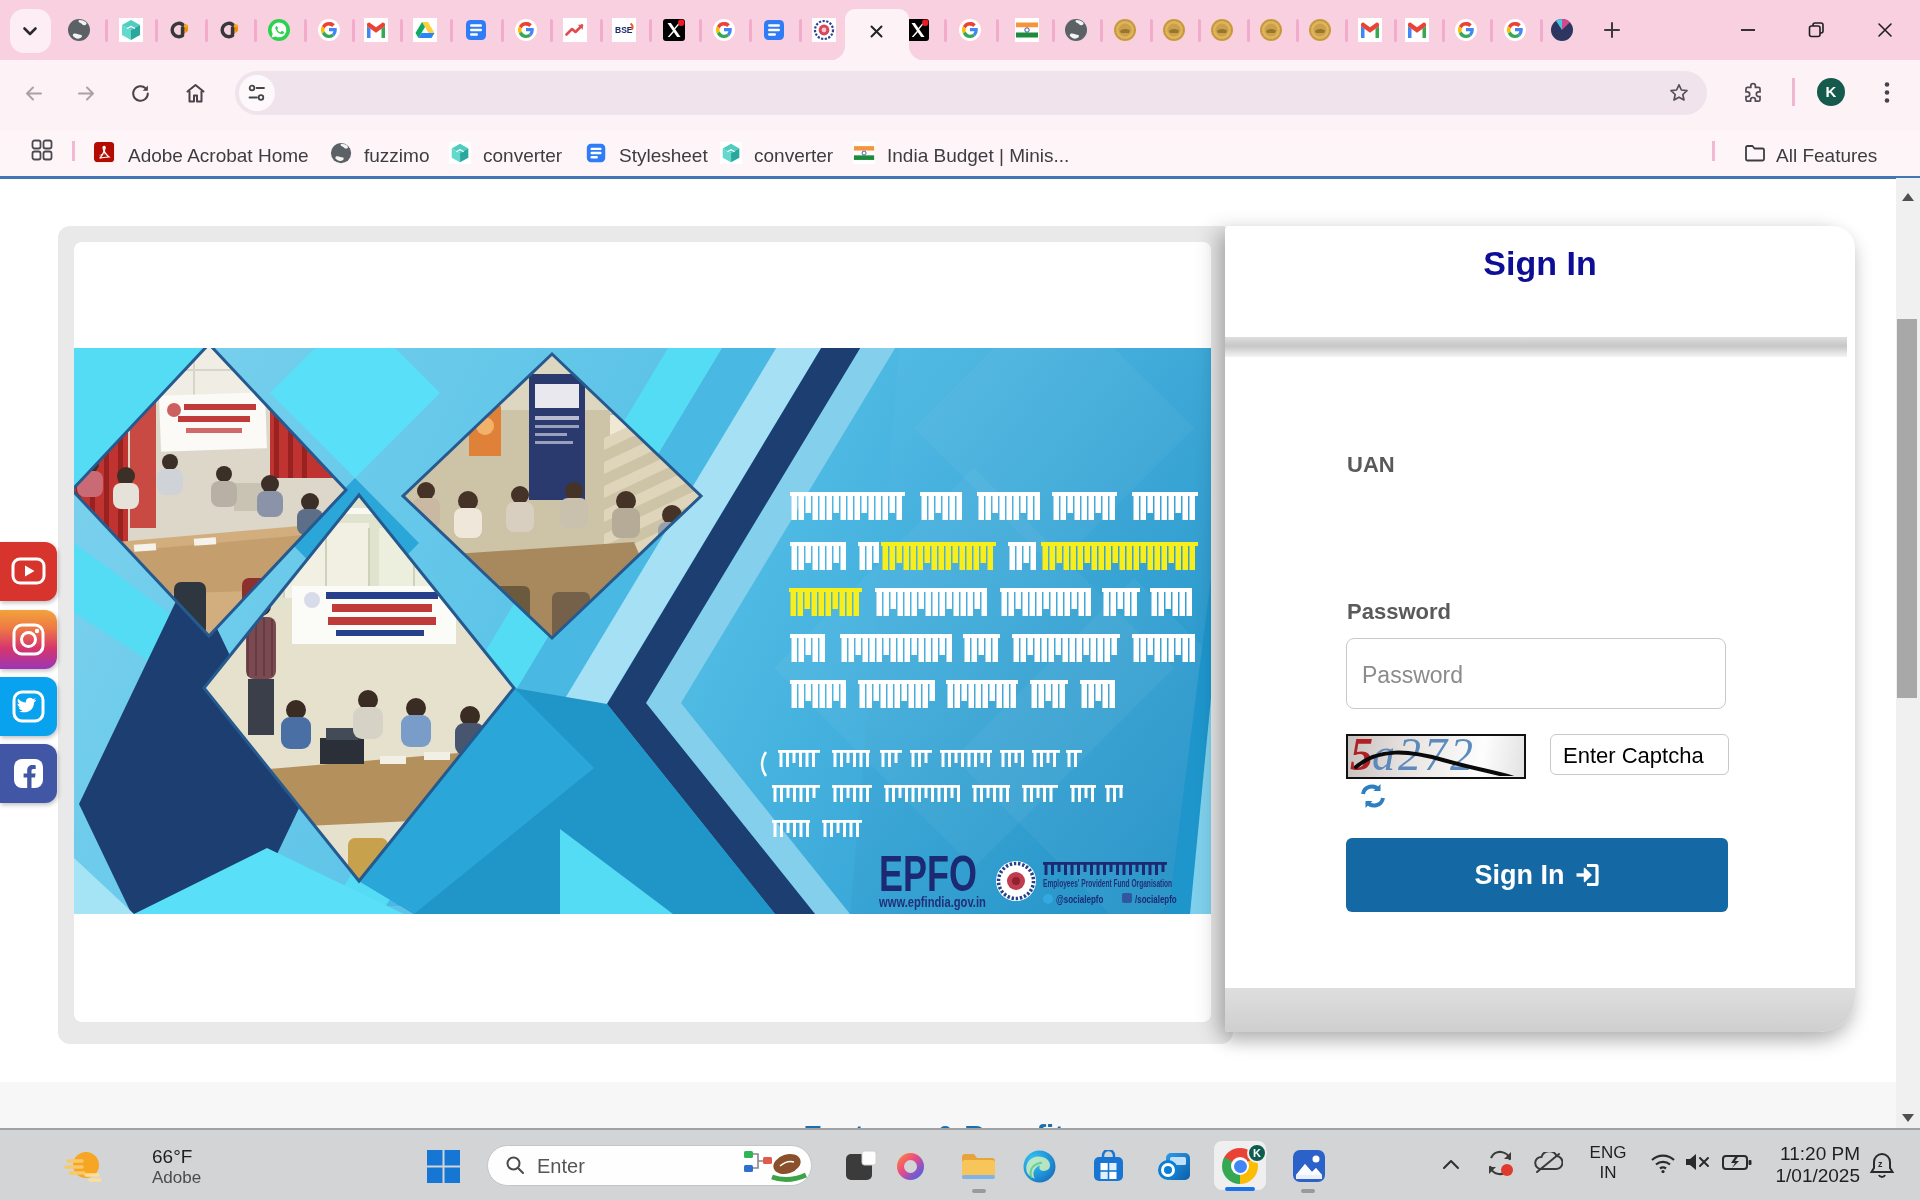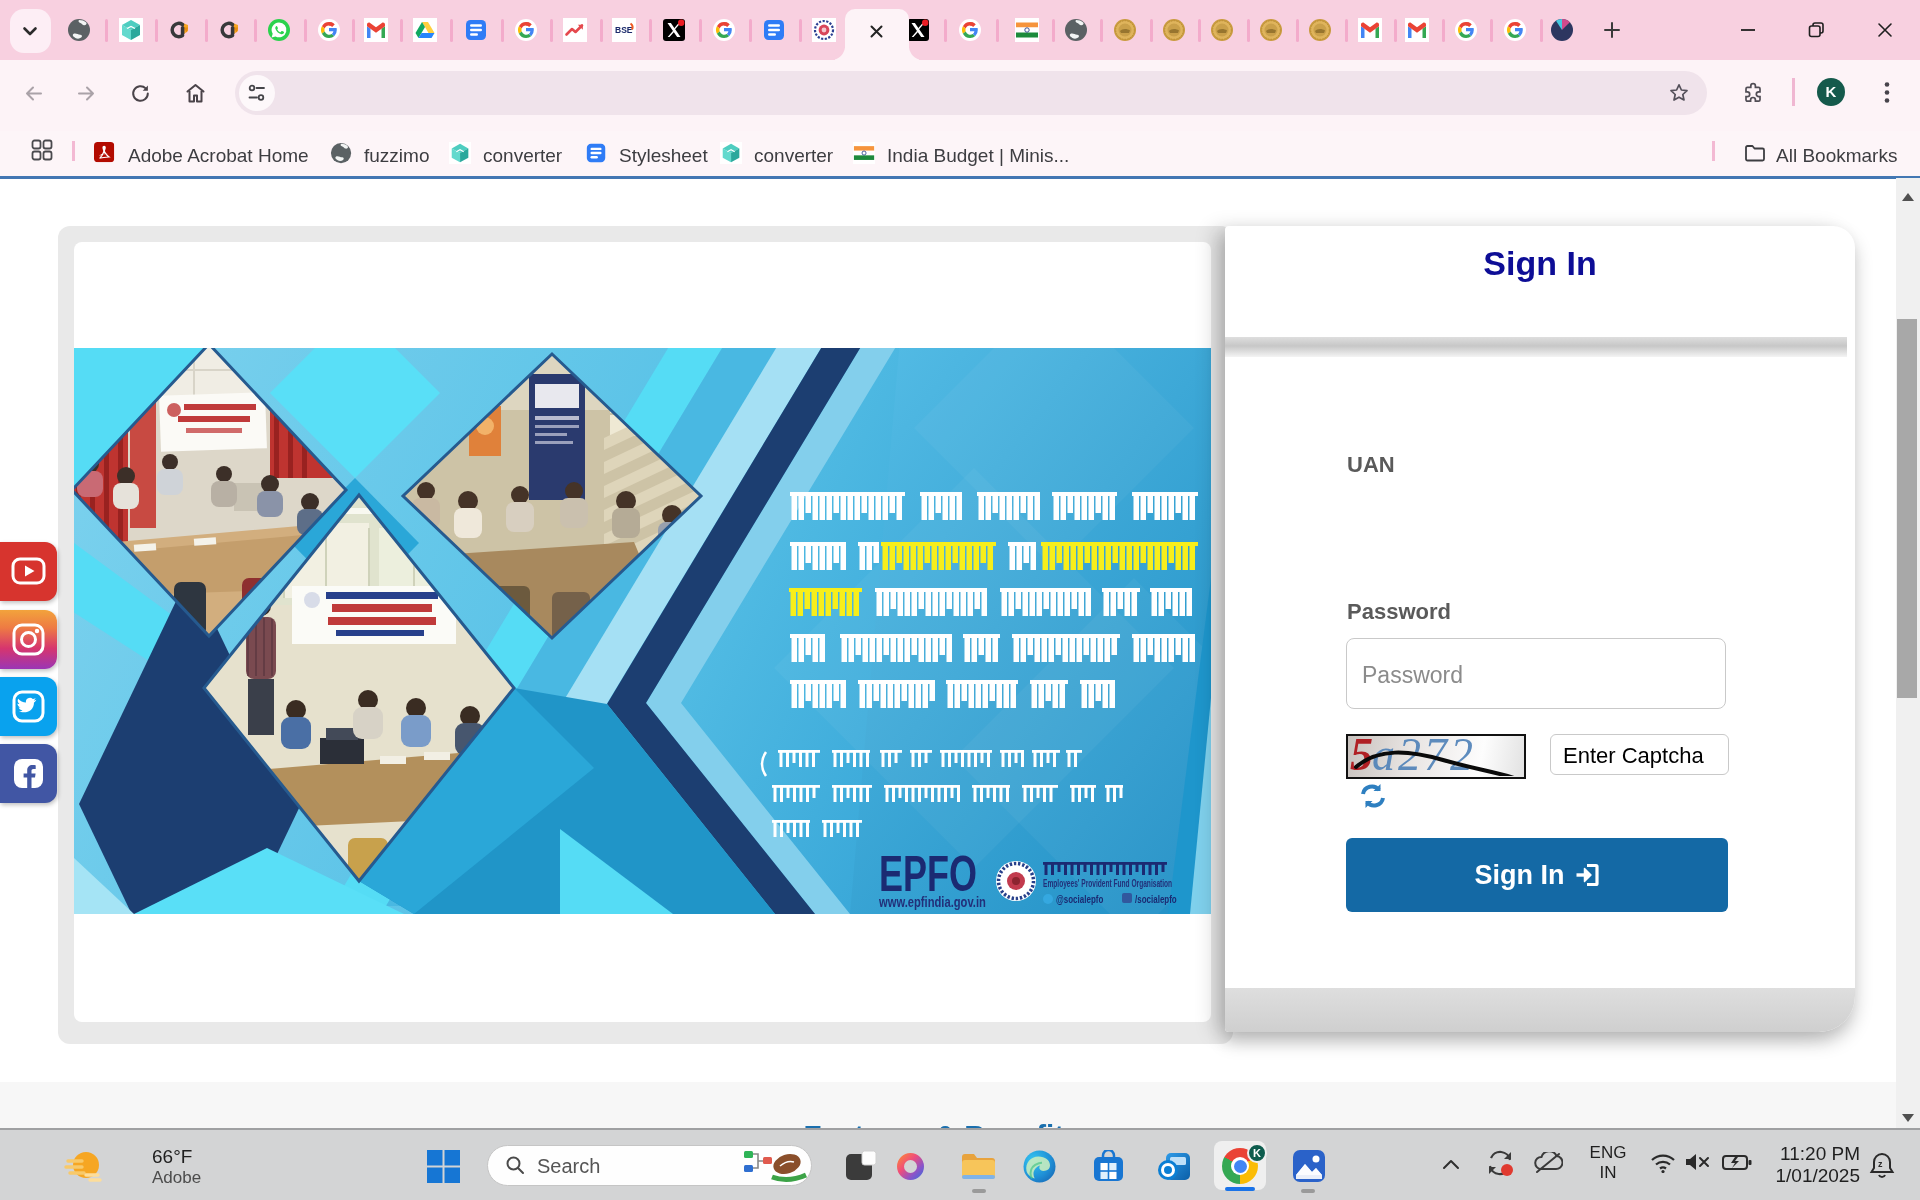--- a/index.html
+++ b/index.html
@@ -359,21 +359,21 @@
           <rect x="1" y="9.5" width="22" height="5" fill="#fff"></rect>
           <rect x="1" y="14.5" width="22" height="5" fill="#1d8a3c"></rect>
           <circle cx="12" cy="12" r="2.2" fill="none" stroke="#27408b" stroke-width=".9"></circle>
         </svg></div>
     </div>
     <div style="position:absolute;left:887px;top:145px;font:19px 'Liberation Sans',sans-serif;color:#3d3d41;">India Budget | Minis...</div>
     <div style="position:absolute;left:1712px;top:141px;width:2.5px;height:20px;background:#f3b9d3;"></div>
     <div style="position:absolute;left:1744px;top:142px;width:22px;height:22px;"><svg width="22" height="22" viewBox="0 0 22 22" style="">
         <path d="M2 5.5A1.5 1.5 0 0 1 3.5 4h5l2 2.5h8A1.5 1.5 0 0 1 20 8v9a1.5 1.5 0 0 1-1.5 1.5h-15A1.5 1.5 0 0 1 2 17z" fill="none" stroke="#3d3d41" stroke-width="1.8" stroke-linejoin="round"></path>
       </svg></div>
-    <div style="position:absolute;left:1776px;top:145px;font:19px 'Liberation Sans',sans-serif;color:#3d3d41;">All Bookmarks</div>
+    <div style="position:absolute;left:1776px;top:145px;font:19px 'Liberation Sans',sans-serif;color:#3d3d41;">All Features</div>
     <div style="position:absolute;left:0;top:176px;width:1920px;height:2.5px;background:#4377b3;"></div>
     <div style="position:absolute;left:58px;top:226px;width:1175px;height:818px;background:#e9e9e9;border-radius:12px;"></div>
     <div style="position:absolute;left:74px;top:242px;width:1137px;height:780px;background:#fff;border-radius:8px;"></div>
     <svg style="position:absolute;left:74px;top:348px;" width="1137" height="566" viewBox="0 0 1137 566">
       <defs>
         <linearGradient id="bgg" x1="0" y1="0" x2="1" y2="0.25">
           <stop offset="0" stop-color="#7dd2ee"></stop>
           <stop offset="0.55" stop-color="#59c2e7"></stop>
           <stop offset="1" stop-color="#2f9fd4"></stop>
         </linearGradient>
@@ -1026,21 +1026,21 @@
         <rect x="0" y="0" width="15.5" height="15.5" fill="#1676d4"></rect>
         <rect x="17.5" y="0" width="15.5" height="15.5" fill="#1676d4"></rect>
         <rect x="0" y="17.5" width="15.5" height="15.5" fill="#1676d4"></rect>
         <rect x="17.5" y="17.5" width="15.5" height="15.5" fill="#1676d4"></rect>
       </svg></div>
     <div style="position:absolute;left:487px;top:1145px;width:325px;height:41px;background:#fefefe;border:1px solid #c5c5c5;border-radius:21px;box-sizing:border-box;"></div>
     <div style="position:absolute;left:505px;top:1155px;width:20px;height:20px;"><svg width="20" height="20" viewBox="0 0 20 20" style="">
         <circle cx="8.5" cy="8.5" r="6" fill="none" stroke="#4a4a4a" stroke-width="2"></circle>
         <path d="M13 13l5 5" stroke="#4a4a4a" stroke-width="2" stroke-linecap="round"></path>
       </svg></div>
-    <div style="position:absolute;left:537px;top:1155px;font:20px 'Liberation Sans',sans-serif;color:#555;">Search</div>
+    <div style="position:absolute;left:537px;top:1155px;font:20px 'Liberation Sans',sans-serif;color:#555;">Enter</div>
     <div style="position:absolute;left:742px;top:1147px;width:66px;height:38px;"><svg width="66" height="38" viewBox="0 0 66 38" style="">
         <rect x="2" y="4" width="9" height="7" rx="1.5" fill="#2fb457"></rect>
         <rect x="2" y="18" width="9" height="7" rx="1.5" fill="#2f6fd0"></rect>
         <path d="M11 7h5v14h-5M16 14h5" stroke="#888" stroke-width="1.6" fill="none"></path>
         <rect x="21" y="10" width="9" height="7" rx="1.5" fill="#e05a4e"></rect>
         <ellipse cx="45" cy="17" rx="14" ry="9.5" fill="#8a4f2b" transform="rotate(-18 45 17)"></ellipse>
         <path d="M38 19q7-6 14-4" stroke="#fff" stroke-width="1.6" fill="none"></path>
         <path d="M30 30q16 6 34-2" stroke="#3ca347" stroke-width="5" fill="none"></path>
       </svg></div>
     <div style="position:absolute;left:845px;top:1150px;width:33px;height:33px;"><svg width="33" height="33" viewBox="0 0 33 33" style="">

